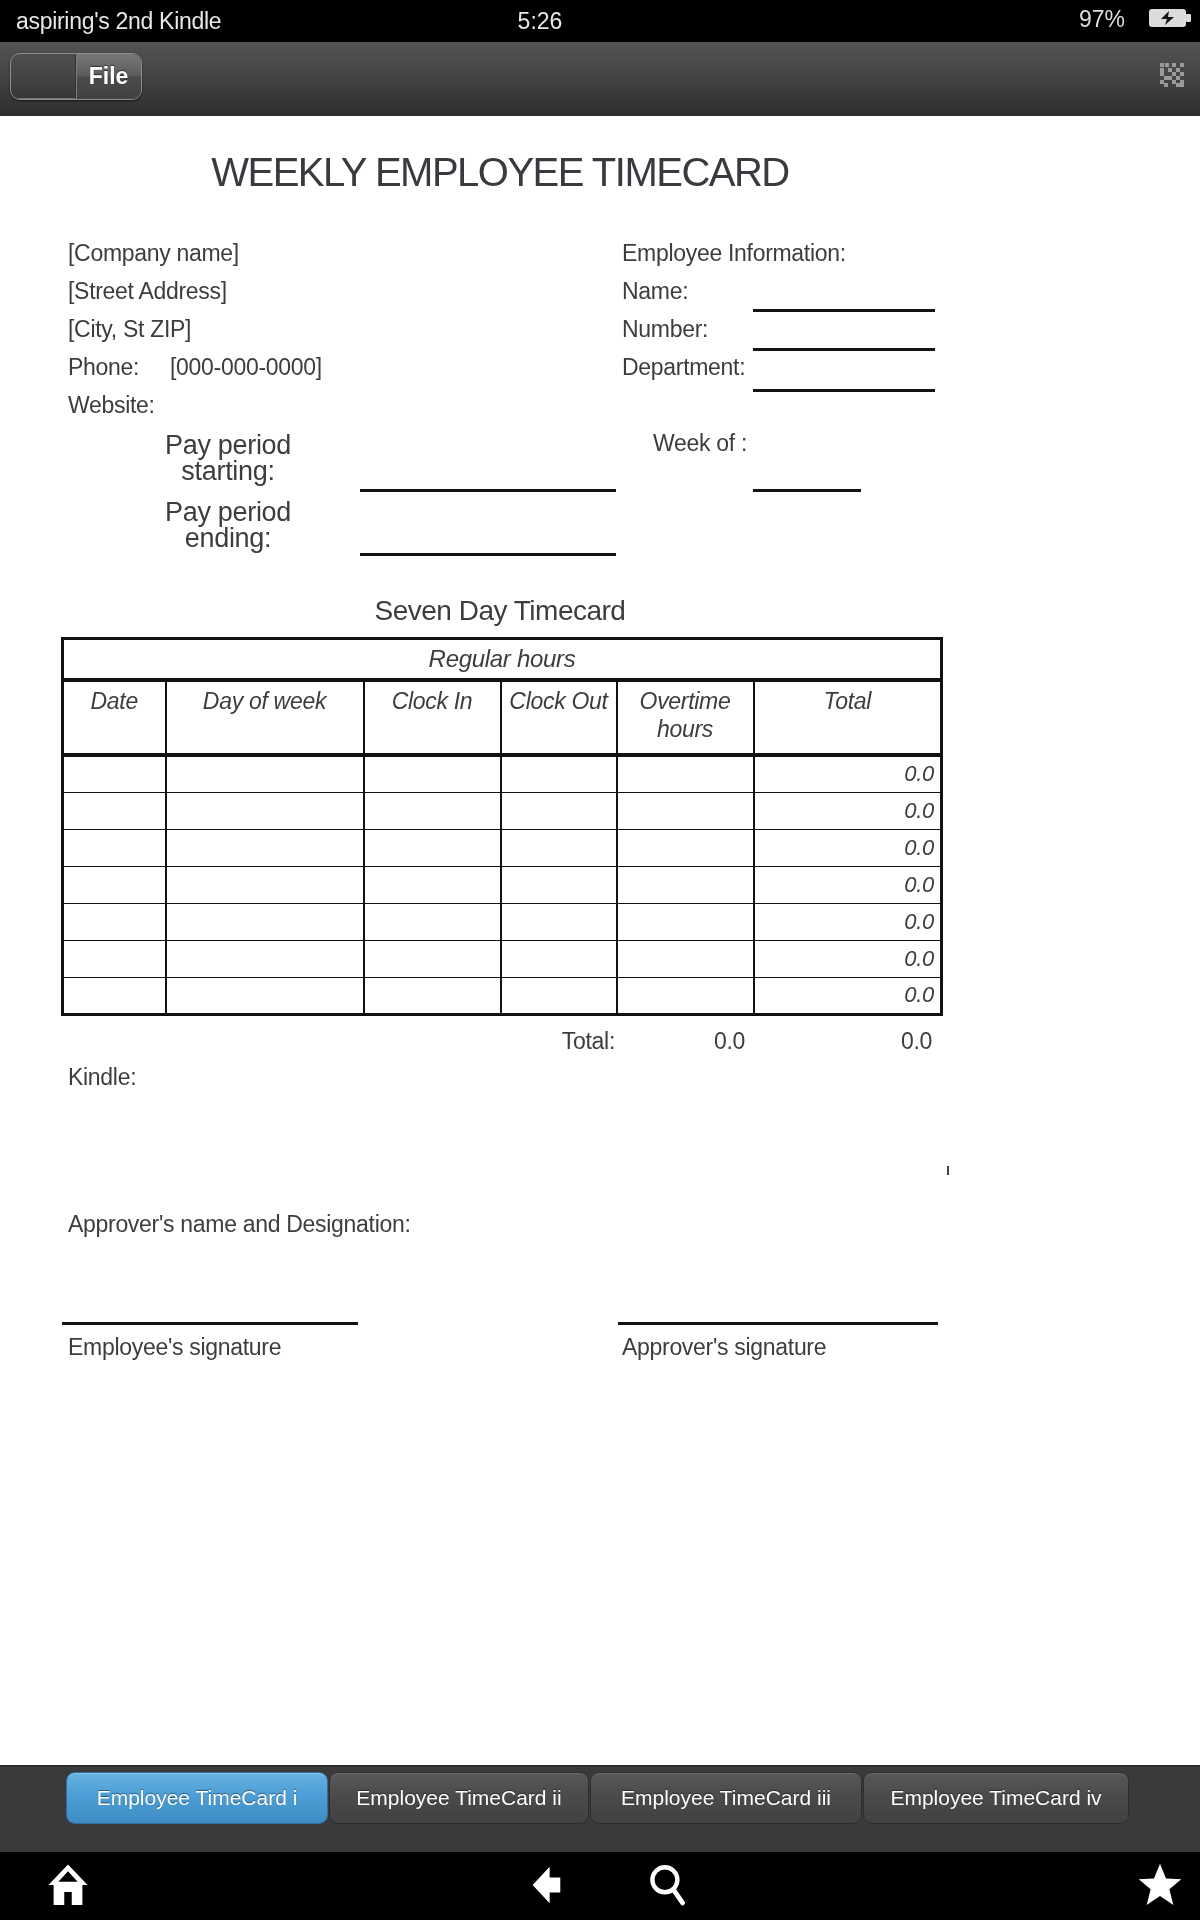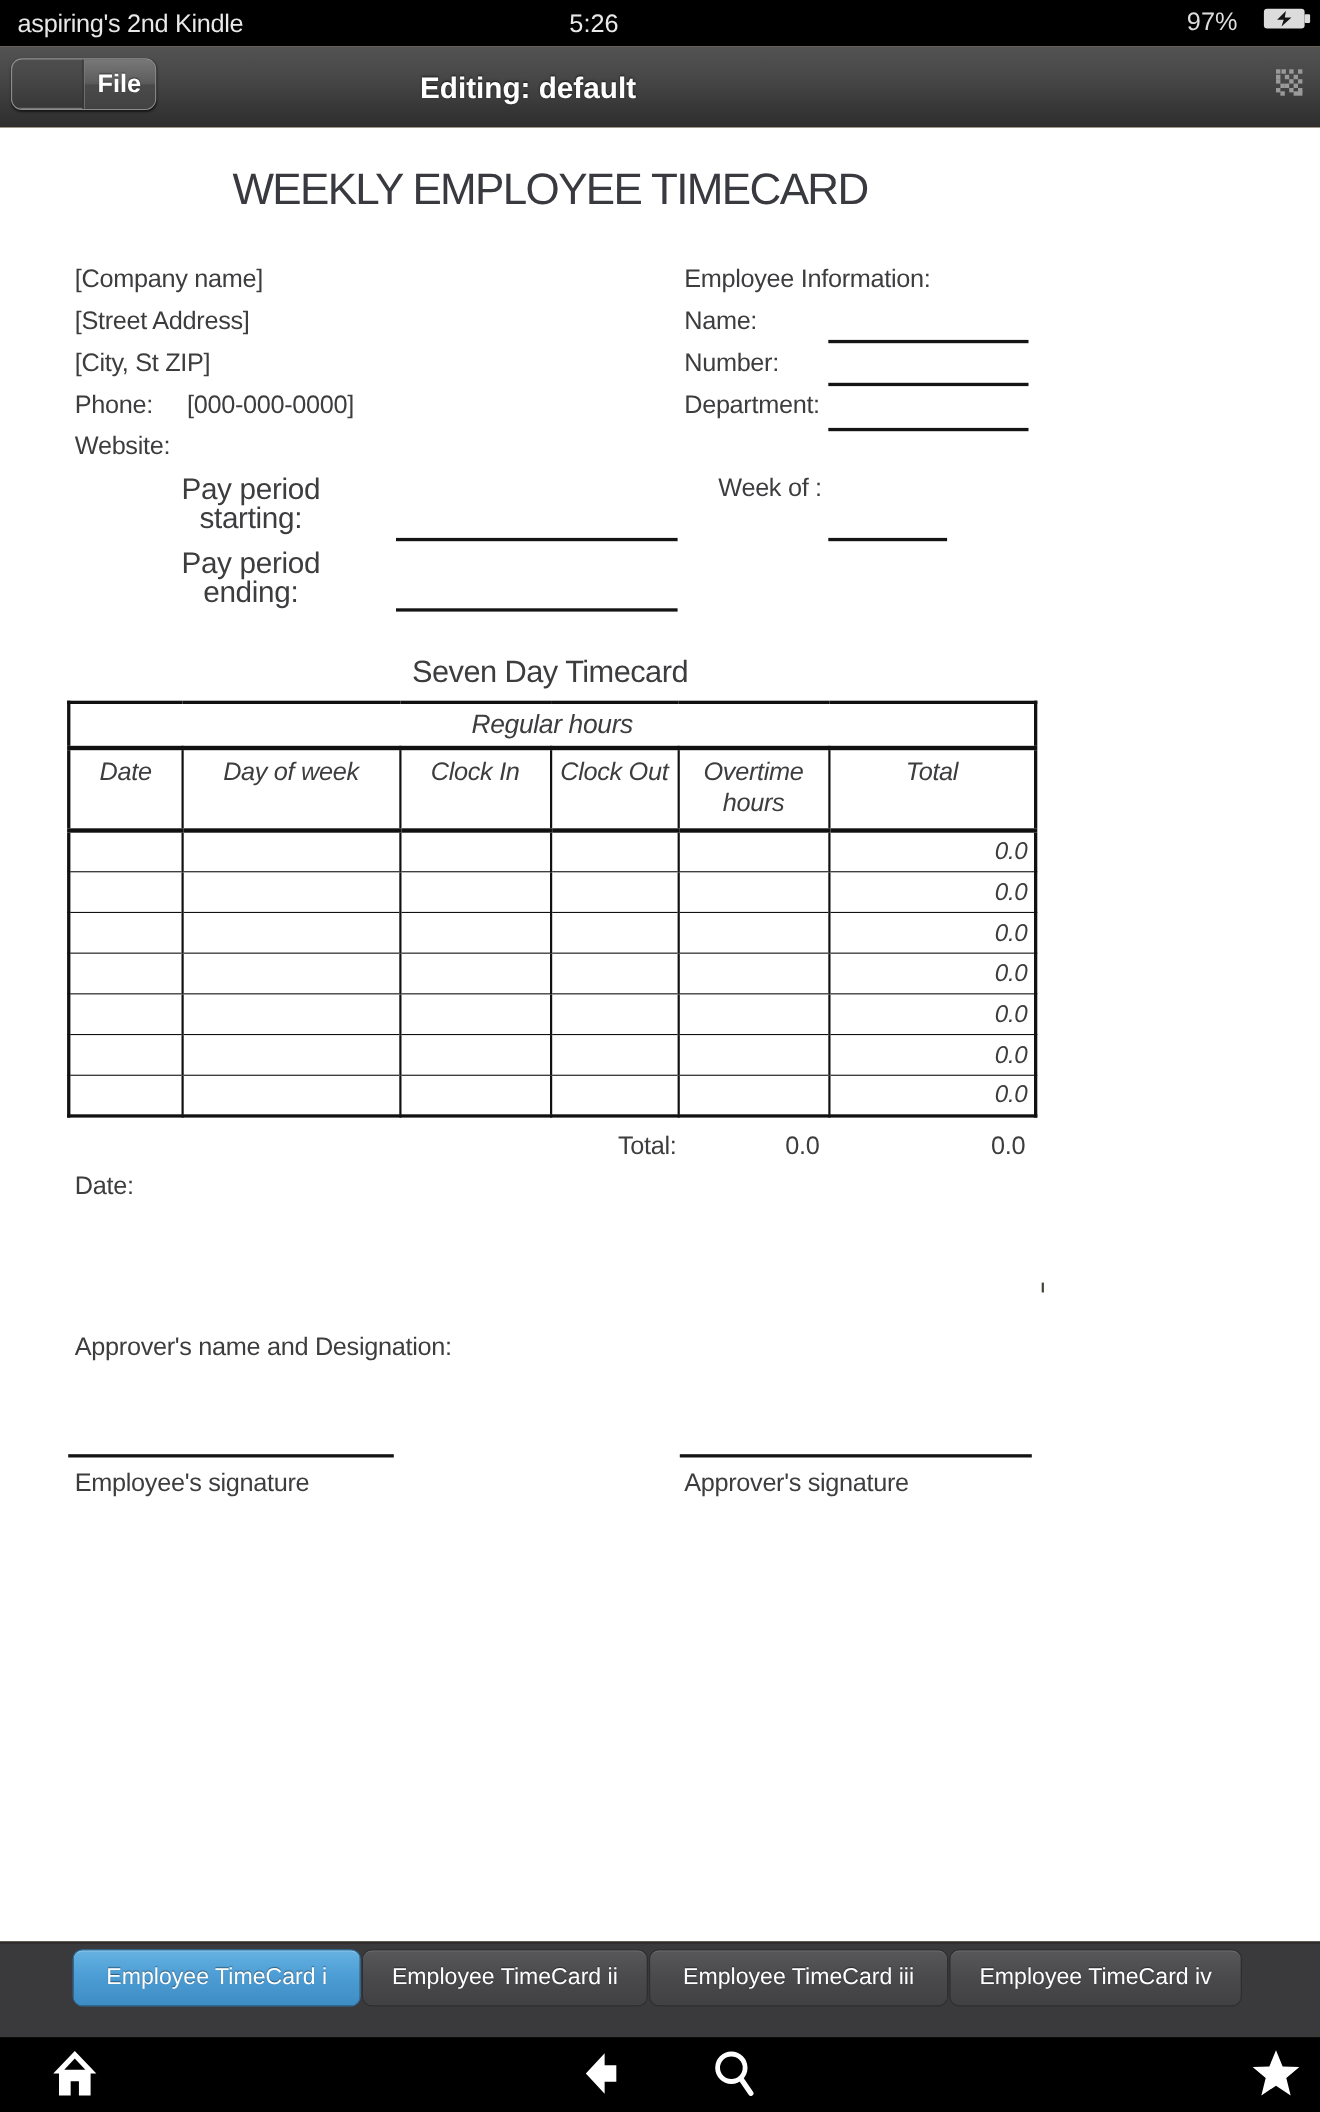--- a/index.html
+++ b/index.html
@@ -90,21 +90,20 @@
         </svg>
       </span>
     </div>
   </div>
 
   <div class="abs toolbar">
     <div class="abs seg">
       <button class="btn-email">Email</button>
       <button class="btn-file">File</button>
     </div>
-    <div class="abs toolbar-title">Editing: default</div>
     <div class="abs grid-icon">
       <svg width="26" height="26" viewBox="0 0 26 26">
         <g fill="#9a9a9a">
           <rect x="1" y="1" width="4" height="4"></rect>
             <rect x="6" y="1" width="4" height="4"></rect>
           <rect x="13" y="1" width="4" height="4"></rect>
             <rect x="21" y="1" width="4" height="4"></rect>
           <rect x="1" y="6" width="4" height="4"></rect>
             <rect x="9" y="6" width="4" height="4"></rect>
           <rect x="17" y="6" width="4" height="4"></rect>
@@ -230,21 +229,21 @@
             <td></td>
         <td class="tot">0.0</td>
       </tr>
     </tbody>
       </table>
 
     <div class="tot-row" style="left:465px;top:912px;width:150px">Total:</div>
     <div class="tot-row" style="left:595px;top:912px;width:150px">0.0</div>
     <div class="tot-row" style="left:782px;top:912px;width:150px">0.0</div>
 
-    <div class="t" style="left:68px;top:946px">Date:</div>
+    <div class="t" style="left:68px;top:946px">Kindle:</div>
     <div class="tiny-mark"></div>
 
     <div class="t" style="left:68px;top:1093px">Approver's name and Designation:</div>
 
     <div class="sigline" style="left:62px;width:296px"></div>
     <div class="sigline" style="left:618px;width:320px"></div>
     <div class="t" style="left:68px;top:1216px">Employee's signature</div>
     <div class="t" style="left:622px;top:1216px">Approver's signature</div>
   </div>
 

